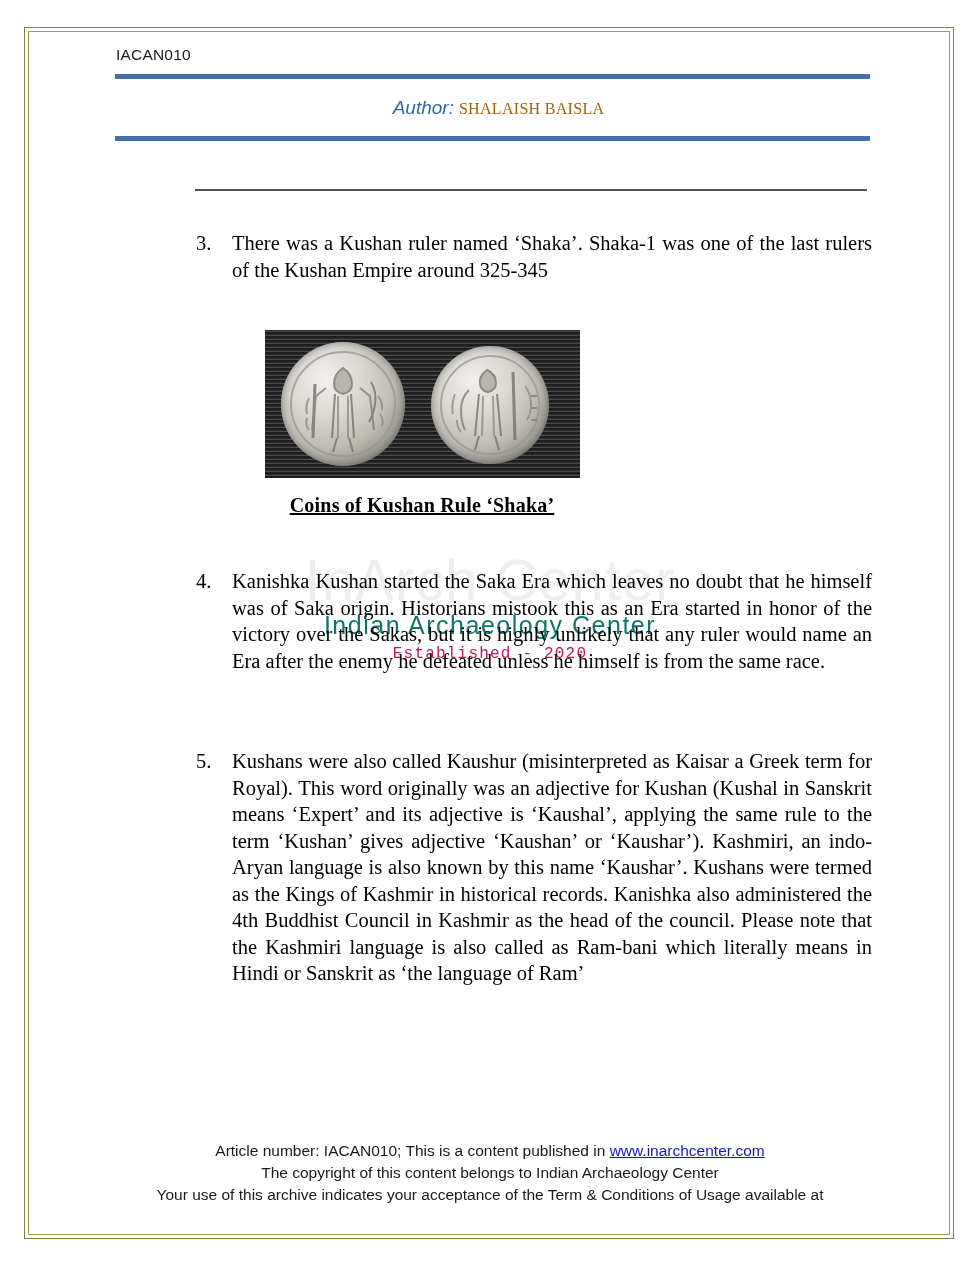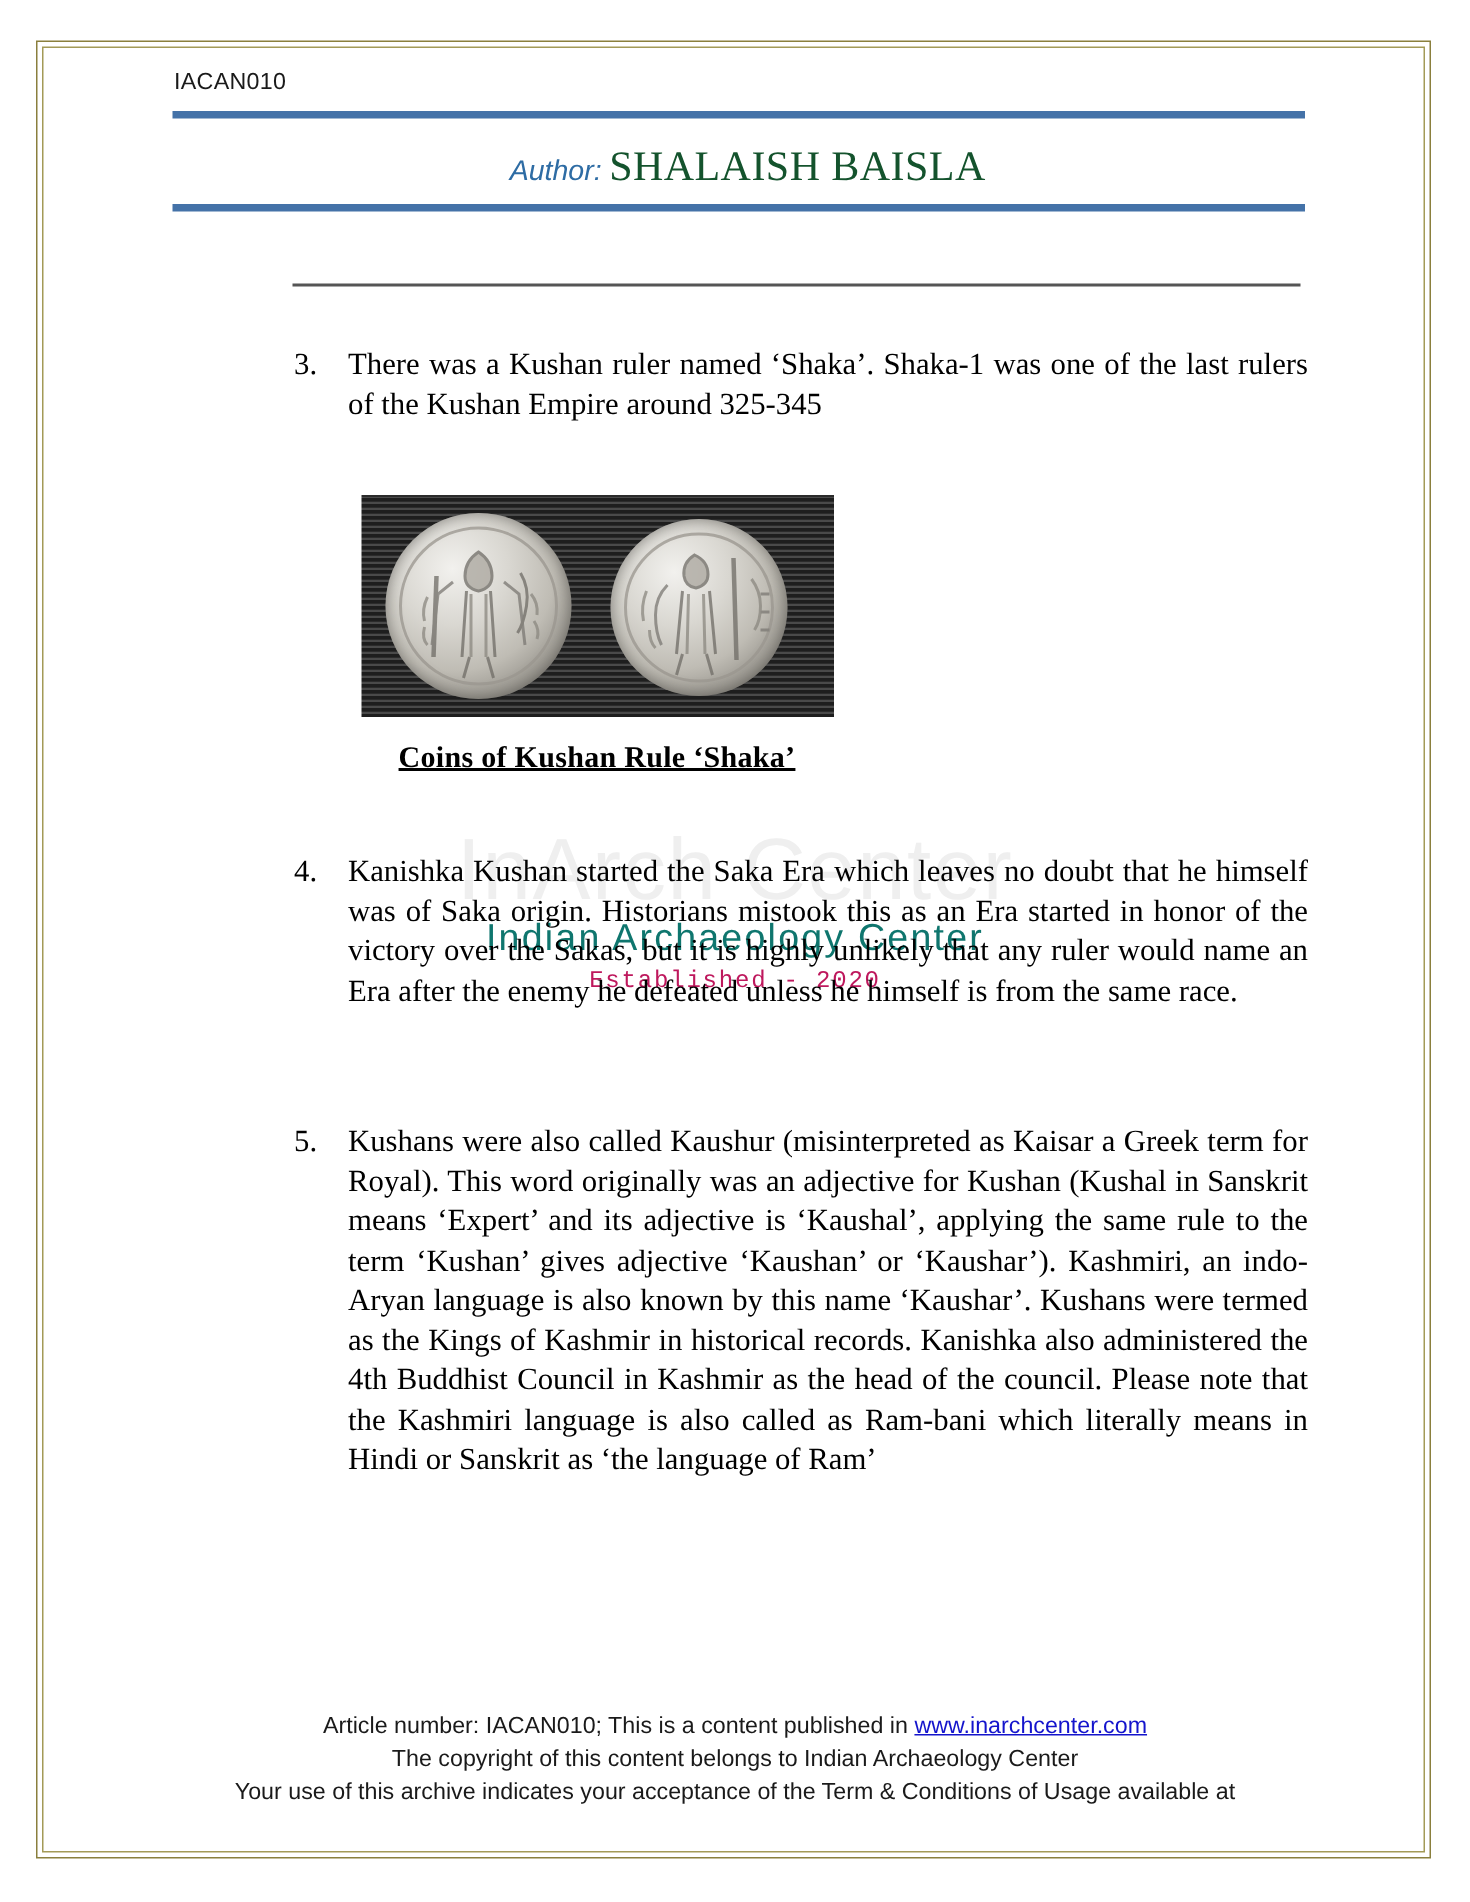--- a/index.html
+++ b/index.html
@@ -80,22 +80,22 @@
   }
   .author-label {
     font-family: "Liberation Sans", sans-serif;
     font-style: italic;
     font-size: 19px;
     color: #2e6ca4;
     margin-left: 12px;
   }
   .author-name {
     font-family: "Liberation Serif", serif;
-    font-size: 28px;
-    color: #14532d;
+    font-size: 16px;
+    color: #a16207;
     letter-spacing: 0.3px;
   }
 
   
   .ref-row {
     position: absolute;
     left: 196px;
     top: 167px;
     width: 672px;
   }
@@ -151,20 +151,21 @@
   #item4 { top: 568px; }
   #item5 { top: 748px; }
 
   
   .figure-wrap {
     position: absolute;
     left: 0;
     top: 330px;
     width: 796px;
     text-align: center;
+    padding-left: 24px;
   }
   .coin-photo {
     display: inline-block;
     width: 315px;
     height: 148px;
     position: relative;
     overflow: hidden;
     background:
       repeating-linear-gradient(
         to bottom,

